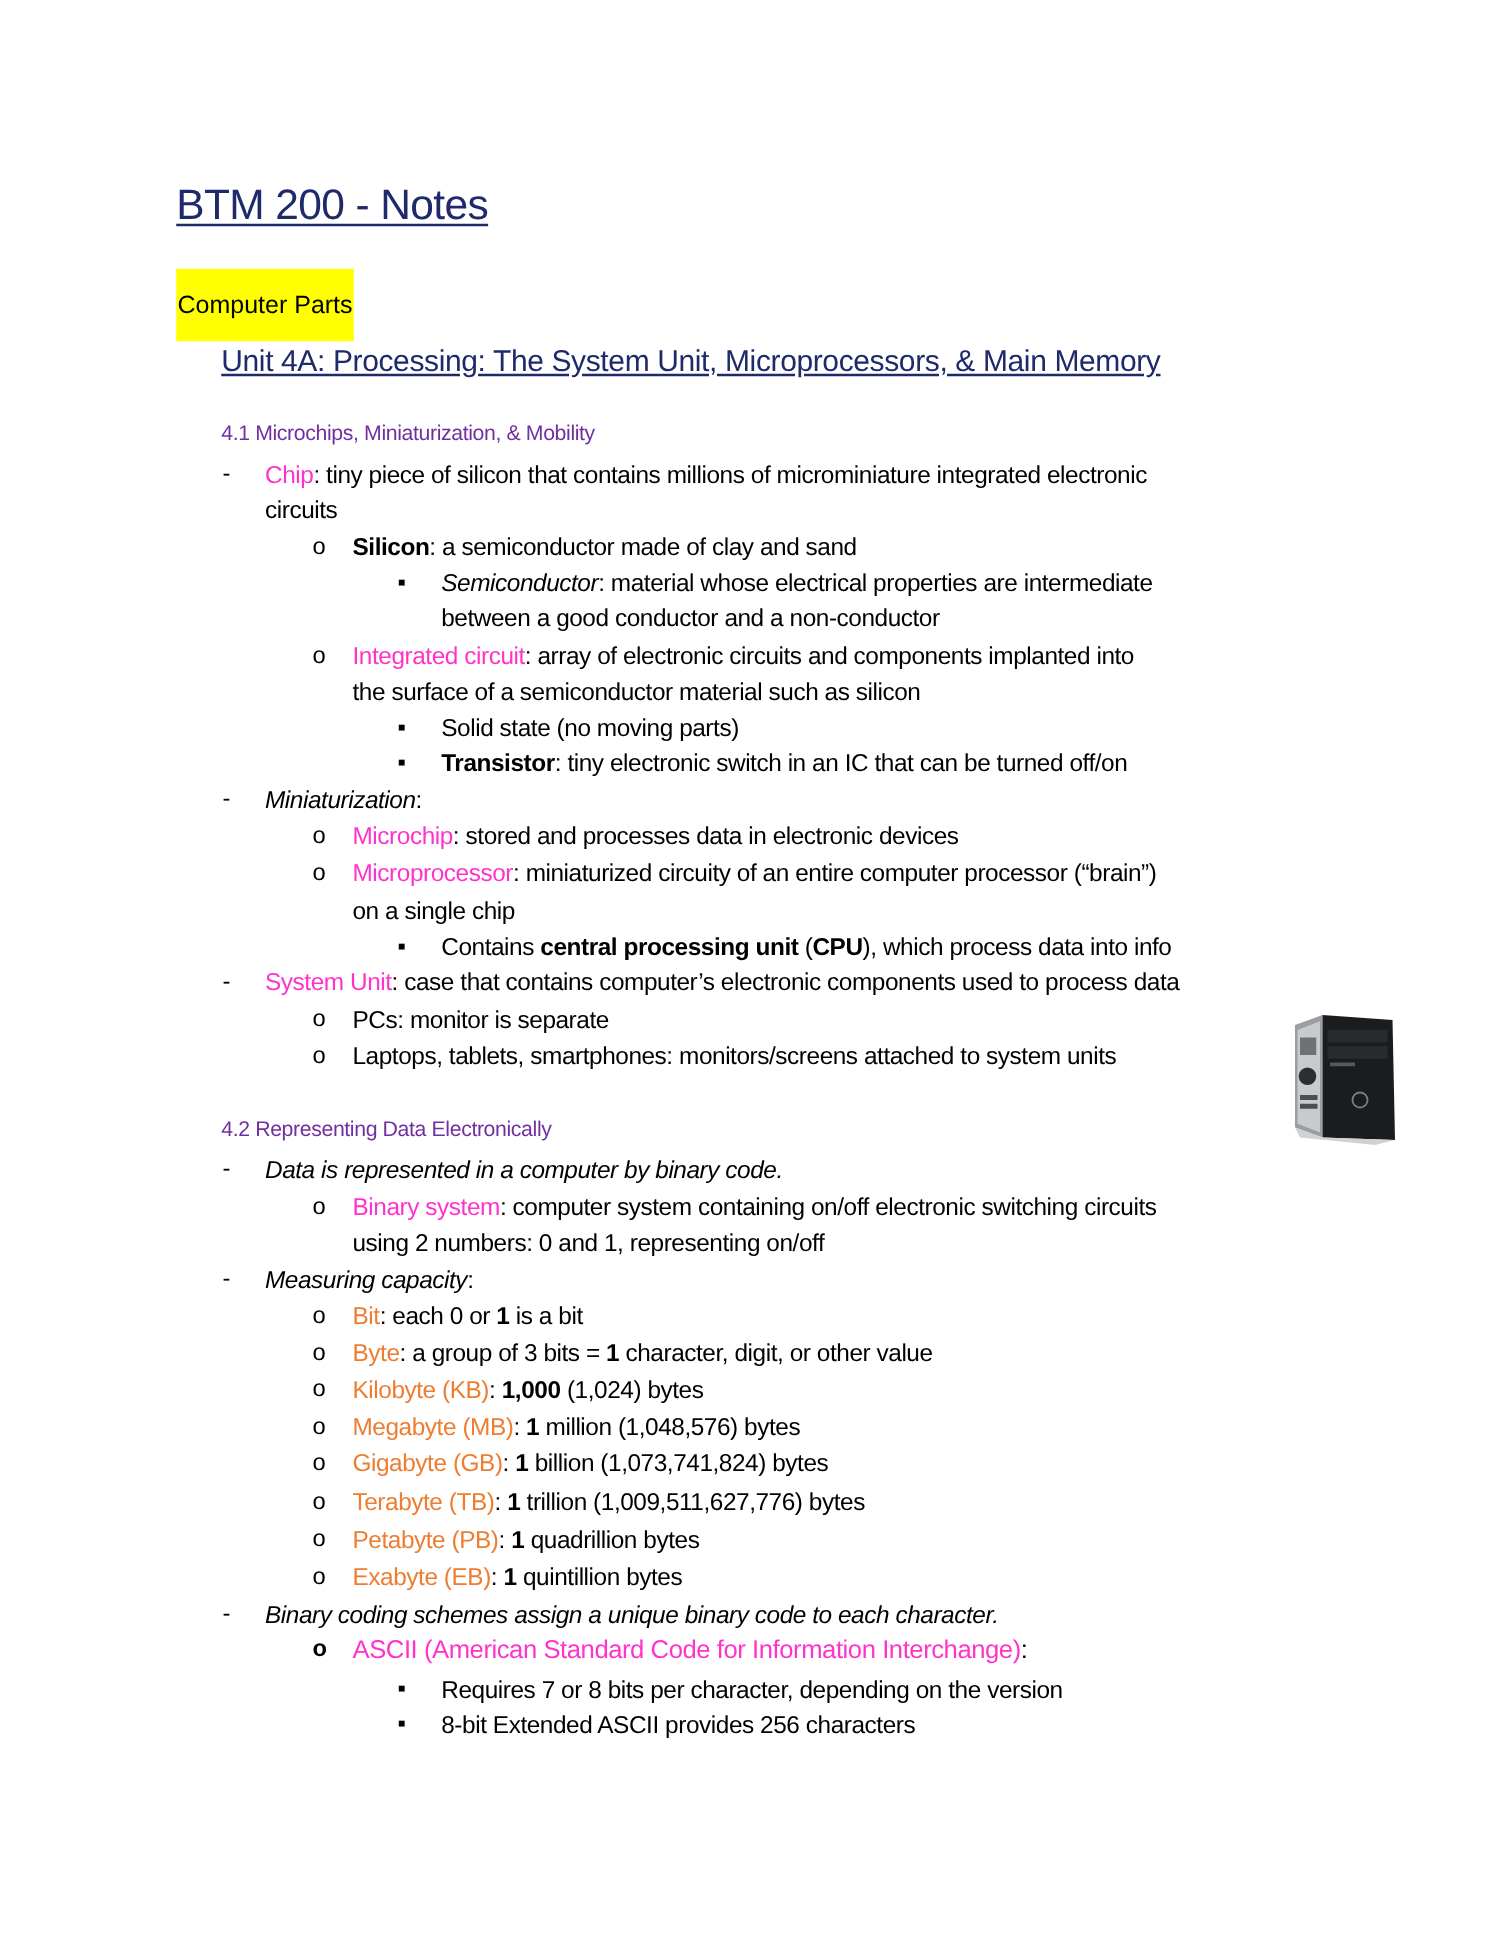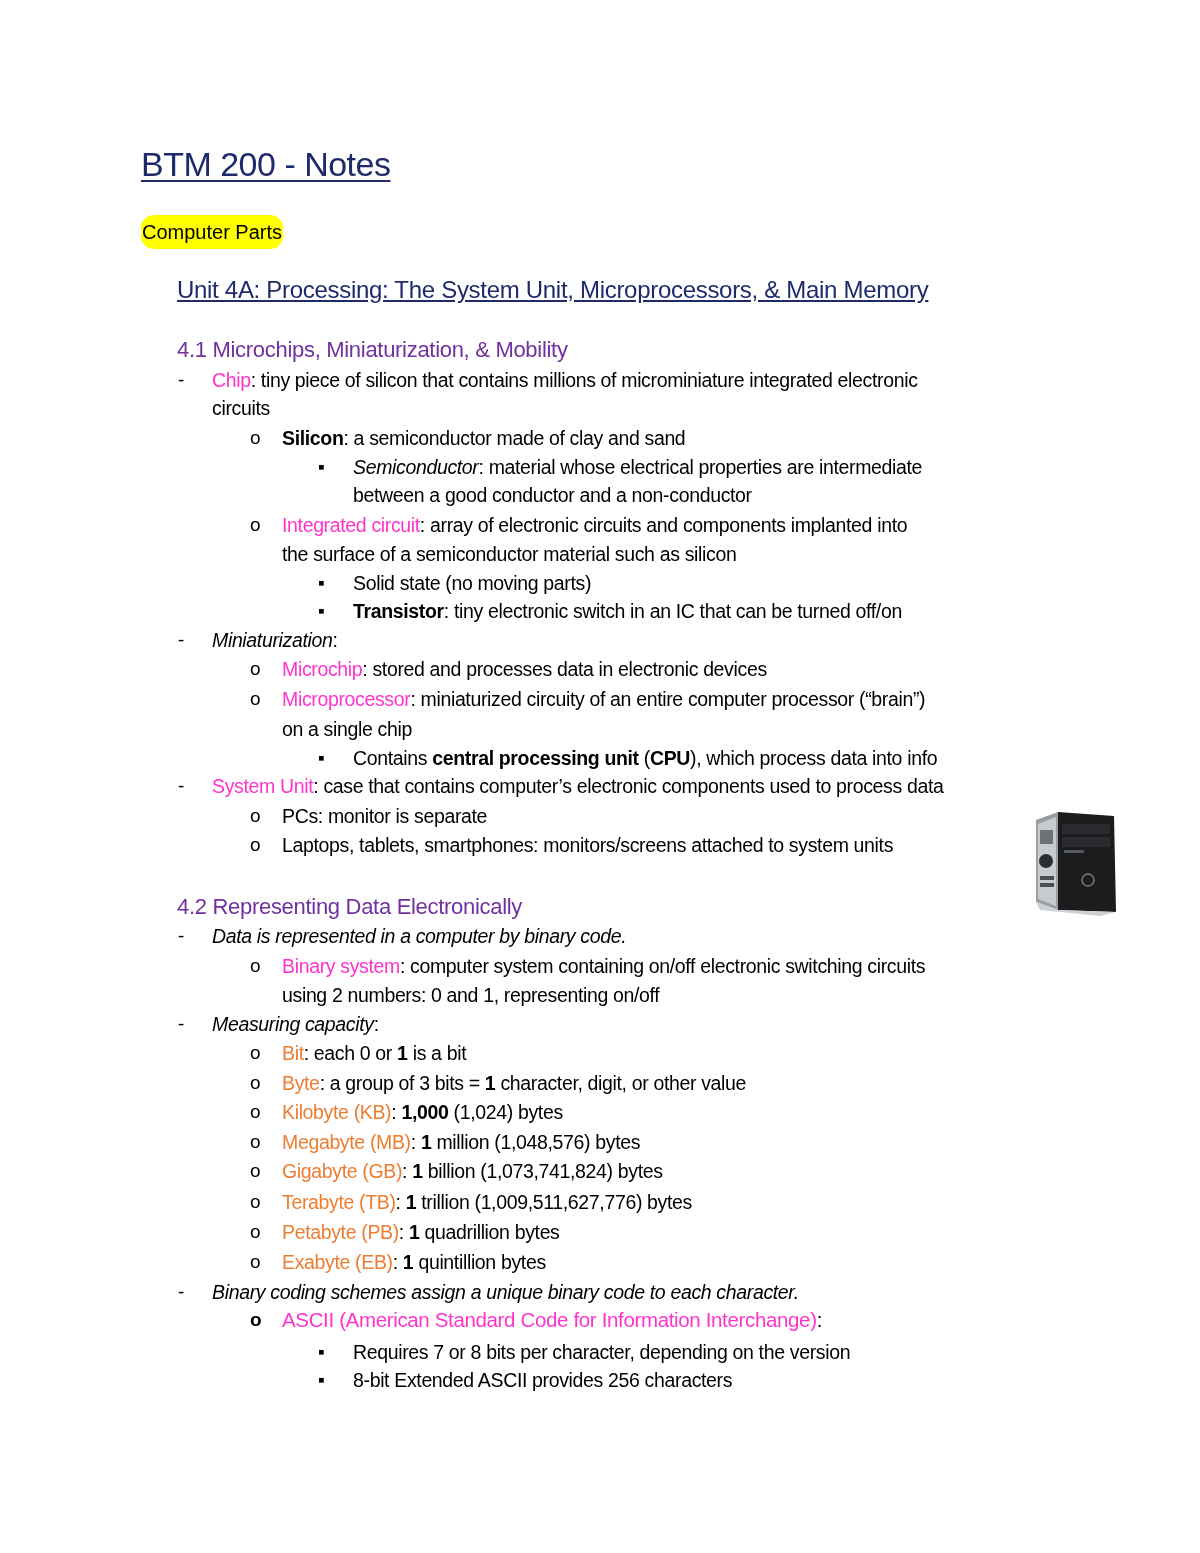--- a/index.html
+++ b/index.html
@@ -1,21 +1,21 @@
 <!DOCTYPE html>
 <html><head>
 <meta charset="utf-8">
 <style>
   html, body { margin: 0; padding: 0; background: #ffffff; }
   body { width: 1200px; height: 1553px; position: relative; font-family: "Liberation Sans", sans-serif; color: #000; }
   .page { position: absolute; left: 0; top: 0; width: 1200px; height: 1494px; background: #fff; }
   .title { position: absolute; left: 141px; top: 145px; font-size: 34px; color: #1f2a6b; text-decoration: underline; text-decoration-thickness: 2px; text-underline-offset: 4px; letter-spacing: -0.5px; }
-  .section-hl { position: absolute; left: 141px; top: 215px; font-size: 20px; background: #ffff00; padding: 4px 1px; line-height: 26px; border-radius: 13px; }
+  .section-hl { position: absolute; left: 141px; top: 215px; font-size: 20px; background: #ffff00; padding: 16px 1px; line-height: 26px; }
   .unit { position: absolute; left: 177px; top: 276px; font-size: 24px; color: #1f2a6b; text-decoration: underline; letter-spacing: -0.3px; }
-  .sub { position: absolute; left: 177px; font-size: 22px; color: #7030a0; letter-spacing: -0.3px; }
+  .sub { position: absolute; left: 177px; font-size: 17px; color: #7030a0; letter-spacing: -0.3px; }
   .line { position: absolute; font-size: 19.5px; line-height: 26px; white-space: nowrap; letter-spacing: -0.35px; }
   .mk { position: absolute; font-size: 19px; line-height: 26px; }
   .pink { color: #ff33cc; }
   .orange { color: #ed7d31; }
   b { font-weight: bold; }
   i { font-style: italic; }
   .img-pc { position: absolute; left: 1030px; top: 806px; width: 95px; height: 112px; }
 </style>
 </head>
 <body>

